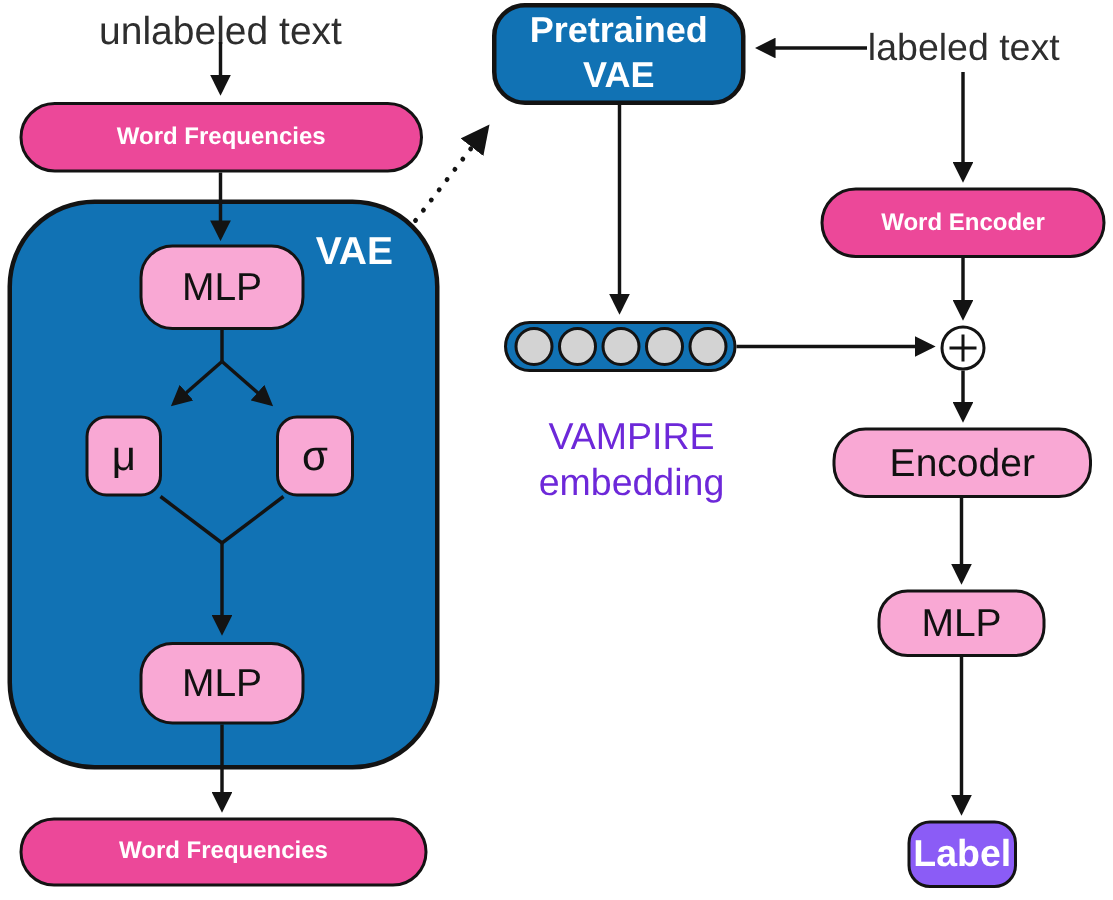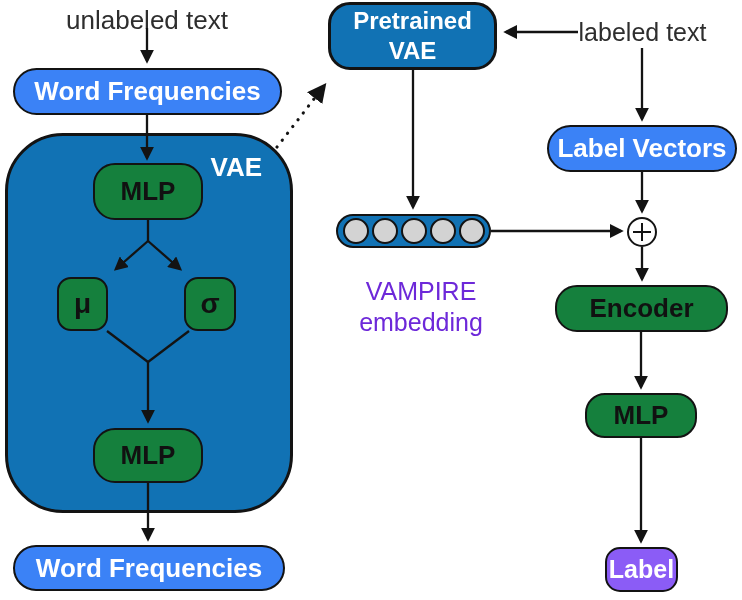--- a/index.html
+++ b/index.html
@@ -7,26 +7,26 @@
     width:742px;height:600px;position:relative;background:#ffffff;
     font-family:"Liberation Sans",sans-serif;overflow:hidden;
   }
   .node{
     position:absolute;box-sizing:border-box;
     display:flex;align-items:center;justify-content:center;
     text-align:center;white-space:nowrap;
   }
   .free-text{color:#2e2e2e;font-size:25px;font-weight:normal;}
   .pink-pill{
-    background:#3b82f6;border:2.5px solid #131313;border-radius:24px;
-    color:#ffffff;font-weight:bold;font-size:26px;
+    background:#ec4899;border:2.5px solid #131313;border-radius:24px;
+    color:#ffffff;font-weight:bold;font-size:16px;
   }
   .gray-box{
-    background:#15803d;border:2.5px solid #131313;
-    color:#111111;font-weight:bold;font-size:26px;
+    background:#f9a8d4;border:2.5px solid #131313;
+    color:#111111;font-weight:normal;font-size:26px;
   }
   .blue-big{
     background:#1172B4;border:3px solid #131313;border-radius:58px;
   }
   .blue-box{
     background:#1172B4;border:3px solid #131313;border-radius:22px;
     color:#ffffff;font-weight:bold;font-size:24px;line-height:30px;
   }
   .teal-box{
     background:#8b5cf6;border:2.5px solid #131313;border-radius:15px;
@@ -95,21 +95,21 @@
     <span class="embed-circle"></span>
   </div>
 
 <div class="node caption" style="left:331px;top:274px;width:180px;height:66px;">
   <span>VAMPIRE</span>
   <span>embedding</span>
 </div>
 
 <div class="node free-text" style="left:575px;top:18px;width:135px;height:28px;">labeled text</div>
 
-<div class="node pink-pill" style="left:547px;top:125px;width:190px;height:47px;">Label Vectors</div>
+<div class="node pink-pill" style="left:547px;top:125px;width:190px;height:47px;">Word Encoder</div>
 
 <div class="node plus-circle" style="left:627px;top:217px;width:30px;height:30px;"></div>
 
 <div class="node gray-box" style="left:555px;top:285px;width:173px;height:47px;border-radius:22px;">Encoder</div>
 
 <div class="node gray-box" style="left:585px;top:393px;width:112px;height:45px;border-radius:20px;">MLP</div>
 
 <div class="node teal-box" style="left:605px;top:547px;width:73px;height:45px;">Label</div>
 
 <svg class="connector-layer" width="742" height="600">

